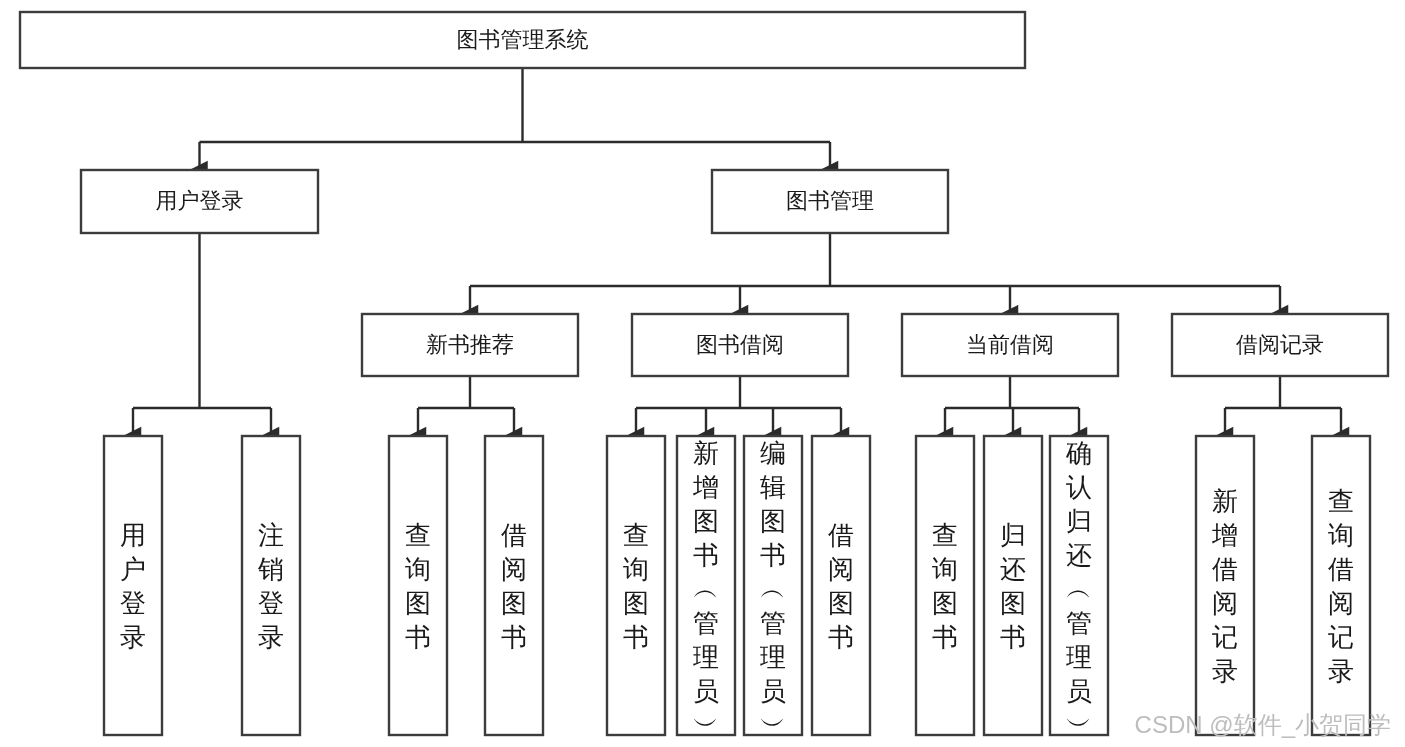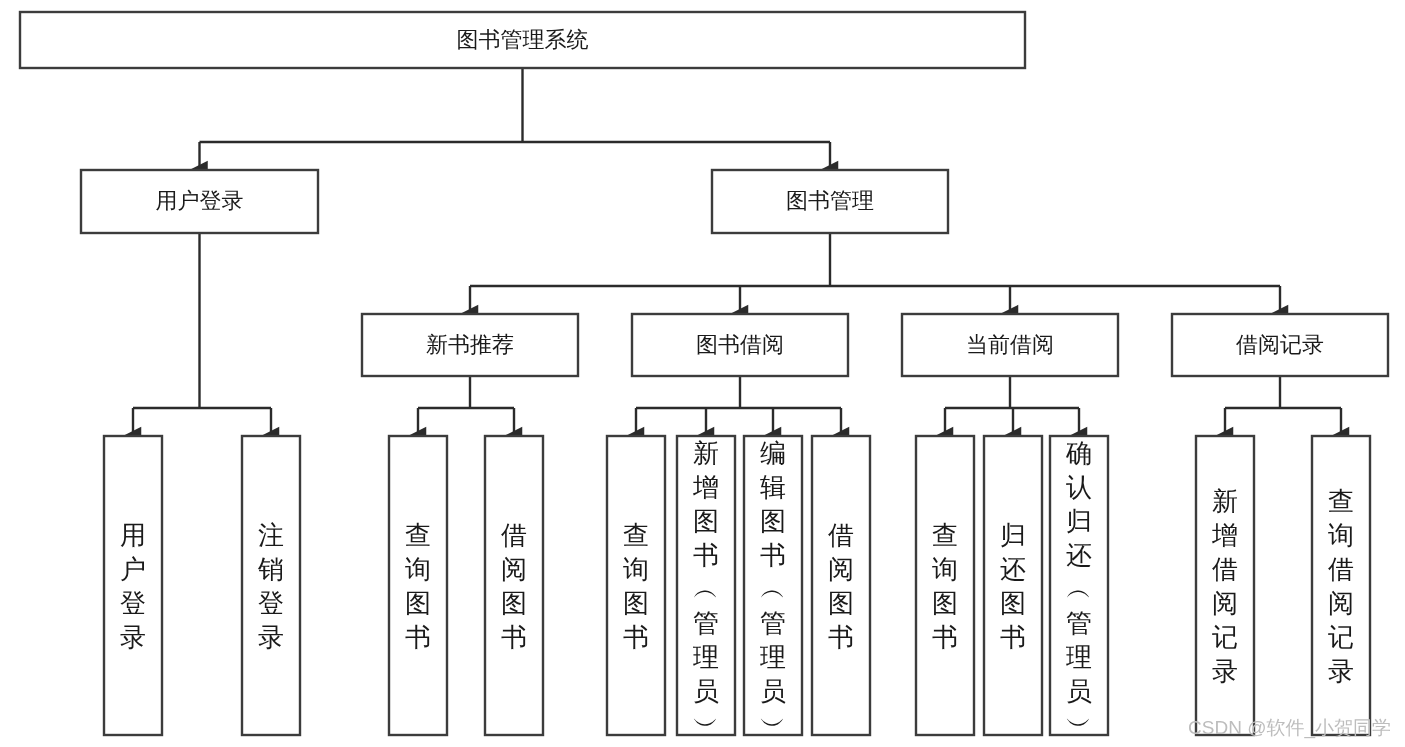--- a/index.html
+++ b/index.html
@@ -17,21 +17,21 @@
     font-family:"Liberation Sans","DejaVu Sans",sans-serif;
     font-size:22px;
     text-anchor:middle;
     dominant-baseline:middle;
   }
   .edge{stroke:#2b2b2b;stroke-width:2.4;fill:none;}
   .watermark{
     position:absolute;
     right:14px;bottom:6px;
     font-family:"Liberation Sans","DejaVu Sans",sans-serif;
-    font-size:19px;
+    font-size:24px;
     color:#bdbdbd;
     white-space:nowrap;
     pointer-events:none;
     user-select:none;
   }
 </style>
 </head>
 <body>
 
 <svg id="diagram" viewBox="0 0 1405 747" xmlns="http://www.w3.org/2000/svg">

